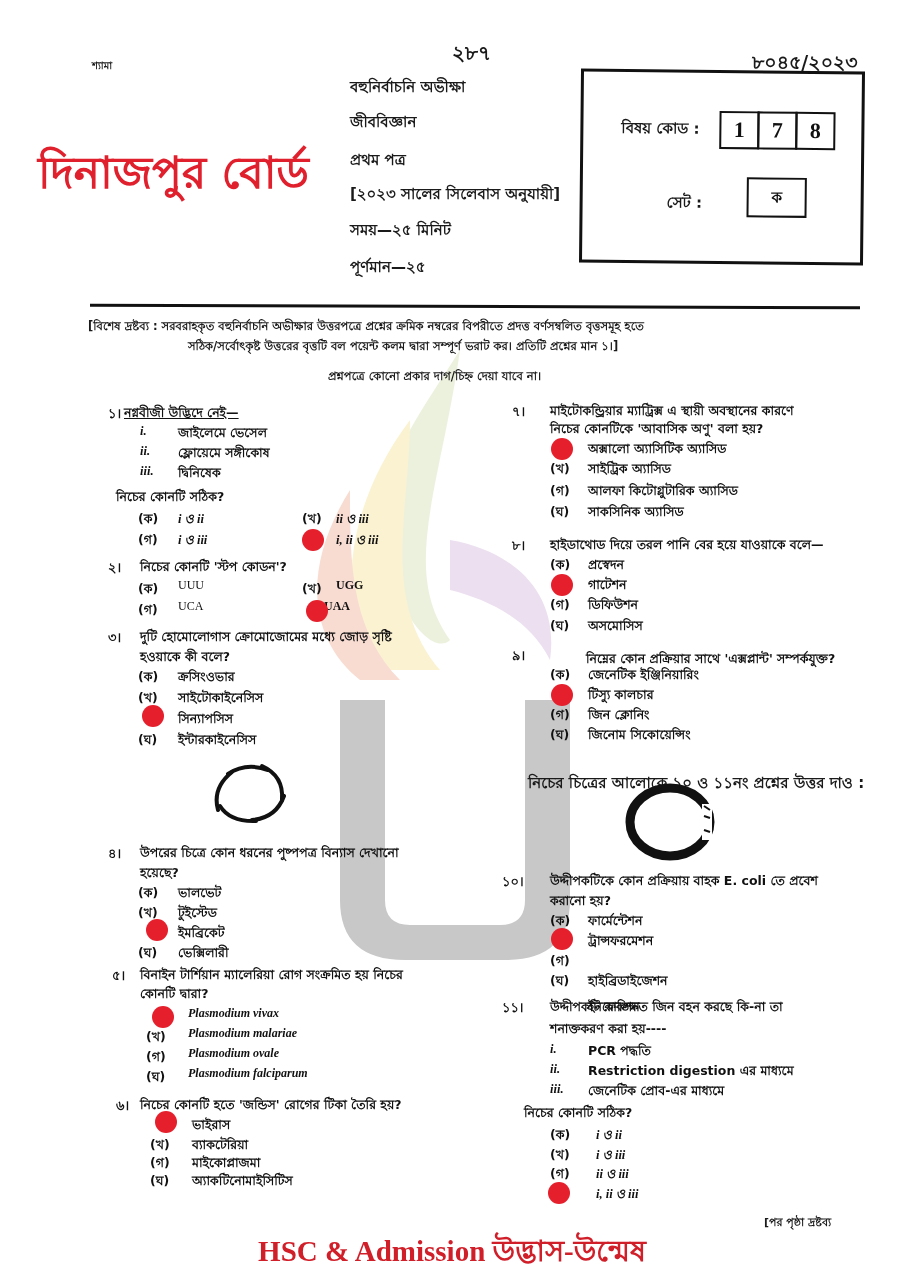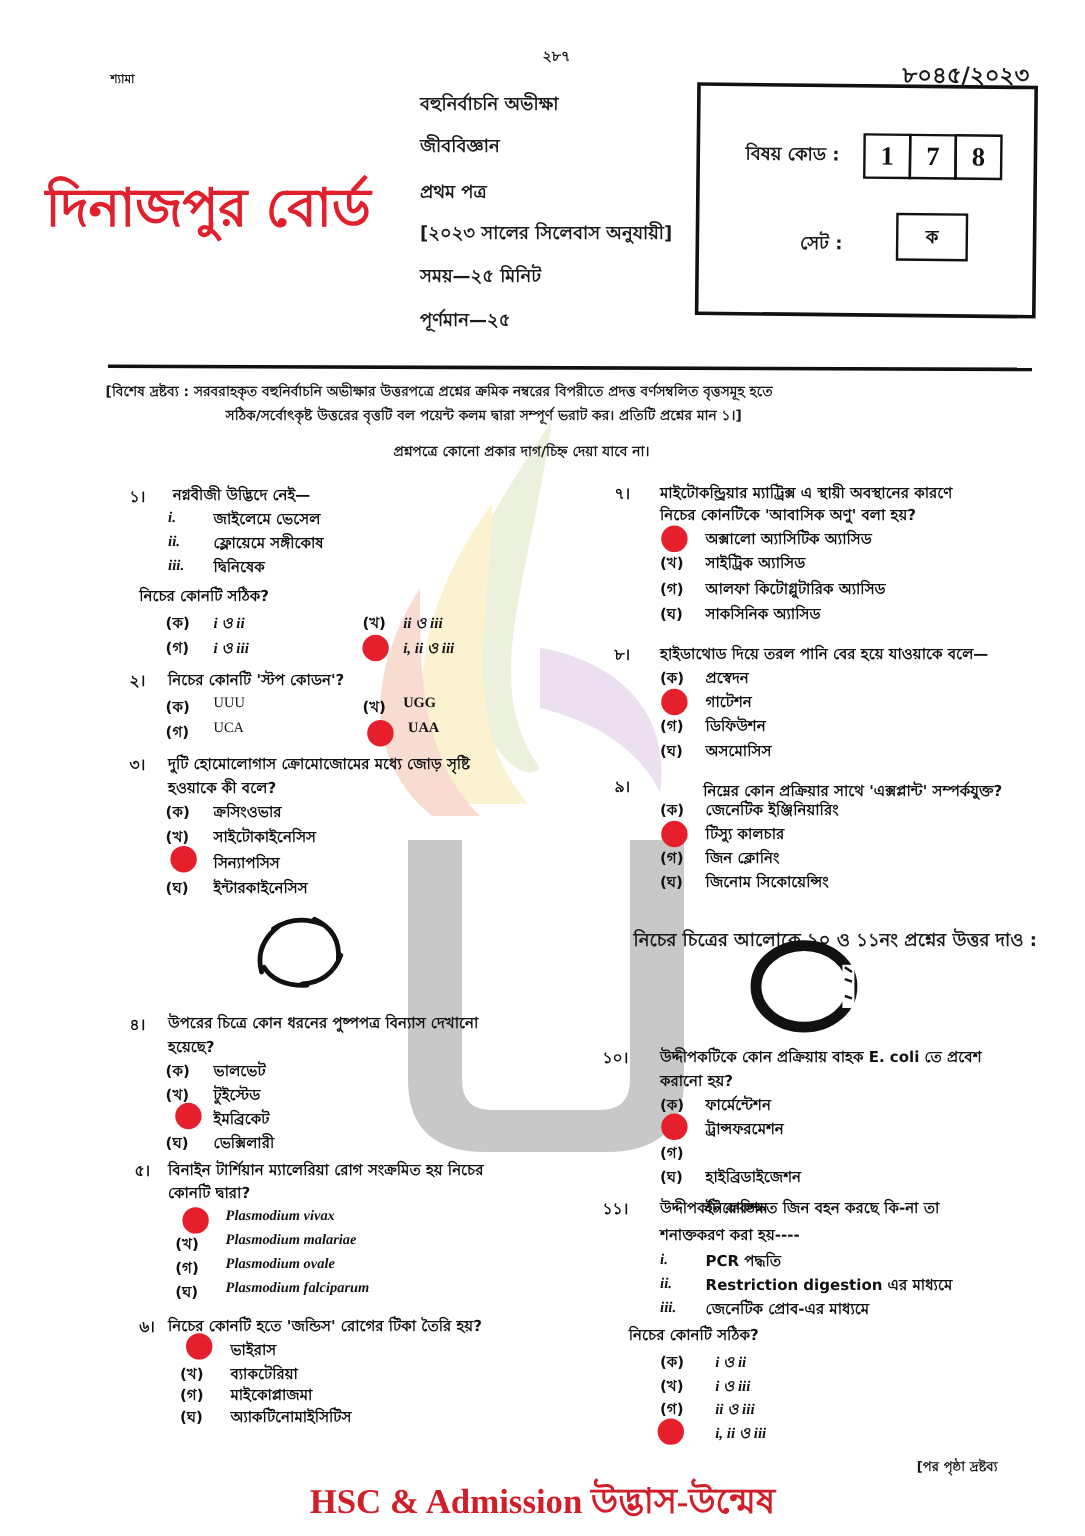--- a/index.html
+++ b/index.html
@@ -28,21 +28,21 @@
 
 <svg class="wm" style="left:290px;top:340px;" width="320" height="620" viewBox="0 0 320 620">
   <path d="M170 10 C 120 90, 60 160, 110 260 C 130 300, 150 310, 160 300 C 110 230, 150 150, 170 10 Z" fill="#e9efd8" opacity="0.9"></path>
   <path d="M120 80 C 60 160, 40 260, 90 330 L 150 330 C 90 260, 120 170, 120 80 Z" fill="#fbf2d2"></path>
   <path d="M60 150 C 10 230, 20 300, 70 340 L 110 340 C 60 290, 60 220, 60 150 Z" fill="#f8dcd2"></path>
   <path d="M160 200 C 220 210, 270 250, 260 320 C 240 280, 200 260, 160 250 Z" fill="#ece0f0"></path>
   <path d="M50 360 L 95 360 L 95 560 Q 95 585 120 585 L 210 585 Q 235 585 235 560 L 235 360 L 280 360 L 280 560 Q 280 620 215 620 L 115 620 Q 50 620 50 560 Z" fill="#c8c8c8"></path>
 </svg>
 
 <div class="txt" style="left:92px;top:58px;font-size:10px;">শ্যামা</div>
-<div class="txt" style="left:452px;top:38px;font-size:12px;text-align:right;">২৮৭</div>
+<div class="txt" style="left:452px;top:38px;font-size:20px;text-align:right;">২৮৭</div>
 <div class="txt" style="left:752px;top:48px;font-size:19px;">৮০৪৫/২০২৩</div>
 <div class="board-title">দিনাজপুর বোর্ড</div>
 
 <div class="txt" style="left:350px;top:75px;">বহুনির্বাচনি অভীক্ষা</div>
 <div class="txt" style="left:350px;top:110px;">জীববিজ্ঞান</div>
 <div class="txt" style="left:350px;top:148px;">প্রথম পত্র</div>
 <div class="txt" style="left:350px;top:182px;">[২০২৩ সালের সিলেবাস অনুযায়ী]</div>
 <div class="txt" style="left:350px;top:218px;">সময়—২৫ মিনিট</div>
 <div class="txt" style="left:350px;top:255px;">পূর্ণমান—২৫</div>
 
@@ -60,21 +60,21 @@
 </div>
 
 <div class="hr"></div>
 
 <div class="txt" style="left:88px;top:318px;font-size:11.5px;">[বিশেষ দ্রষ্টব্য : সরবরাহকৃত বহুনির্বাচনি অভীক্ষার উত্তরপত্রে প্রশ্নের ক্রমিক নম্বরের বিপরীতে প্রদত্ত বর্ণসম্বলিত বৃত্তসমূহ হতে</div>
 <div class="txt" style="left:188px;top:338px;font-size:11.5px;">সঠিক/সর্বোৎকৃষ্ট উত্তরের বৃত্তটি বল পয়েন্ট কলম দ্বারা সম্পূর্ণ ভরাট কর। প্রতিটি প্রশ্নের মান ১।]</div>
 <div class="txt" style="left:328px;top:368px;font-size:11.5px;">প্রশ্নপত্রে কোনো প্রকার দাগ/চিহ্ন দেয়া যাবে না।</div>
 
 <div class="q" style="left:108px;top:404px;width:390px;height:150px;">
   <span class="qnum" style="left:0;top:0;">১।</span>
-  <span class="line" style="left:36px;top:0;">নগ্নবীজী উদ্ভিদে নেই—</span>
+  <span class="line" style="left:16px;top:0;text-decoration:underline;">নগ্নবীজী উদ্ভিদে নেই—</span>
   <span class="line ital" style="left:32px;top:20px;">i.</span>
   <span class="line" style="left:70px;top:20px;">জাইলেমে ভেসেল</span>
   <span class="line ital" style="left:32px;top:40px;">ii.</span>
   <span class="line" style="left:70px;top:40px;">ফ্লোয়েমে সঙ্গীকোষ</span>
   <span class="line ital" style="left:32px;top:60px;">iii.</span>
   <span class="line" style="left:70px;top:60px;text-align:center;">দ্বিনিষেক</span>
   <span class="line" style="left:8px;top:84px;">নিচের কোনটি সঠিক?</span>
   <span class="line" style="left:30px;top:106px;">(ক)</span>
   <span class="line ital" style="left:70px;top:106px;">i ও ii</span>
   <span class="line" style="left:194px;top:106px;">(খ)</span>
@@ -87,21 +87,21 @@
 
 <div class="q" style="left:108px;top:558px;width:390px;height:64px;">
   <span class="qnum" style="left:0;top:0;">২।</span>
   <span class="line" style="left:32px;top:0;">নিচের কোনটি 'স্টপ কোডন'?</span>
   <span class="line" style="left:30px;top:22px;">(ক)</span>
   <span class="line latin" style="left:70px;top:20px;font-weight:normal;">UUU</span>
   <span class="line" style="left:194px;top:22px;">(খ)</span>
   <span class="line latin" style="left:228px;top:20px;">UGG</span>
   <span class="line" style="left:30px;top:43px;">(গ)</span>
   <span class="line latin" style="left:70px;top:41px;font-weight:normal;">UCA</span>
-  <span class="line latin" style="left:232px;top:41px;">UAA</span>
+  <span class="line latin" style="left:216px;top:41px;">UAA</span>
 </div>
 <div class="dot" style="left:306px;top:600px;"></div>
 
 <div class="q" style="left:108px;top:628px;width:390px;height:120px;">
   <span class="qnum" style="left:0;top:0;">৩।</span>
   <span class="line" style="left:32px;top:0;">দুটি হোমোলোগাস ক্রোমোজোমের মধ্যে জোড় সৃষ্টি</span>
   <span class="line" style="left:32px;top:20px;">হওয়াকে কী বলে?</span>
   <span class="line" style="left:30px;top:40px;">(ক)</span>
   <span class="line" style="left:70px;top:40px;">ক্রসিংওভার</span>
   <span class="line" style="left:30px;top:61px;">(খ)</span>

